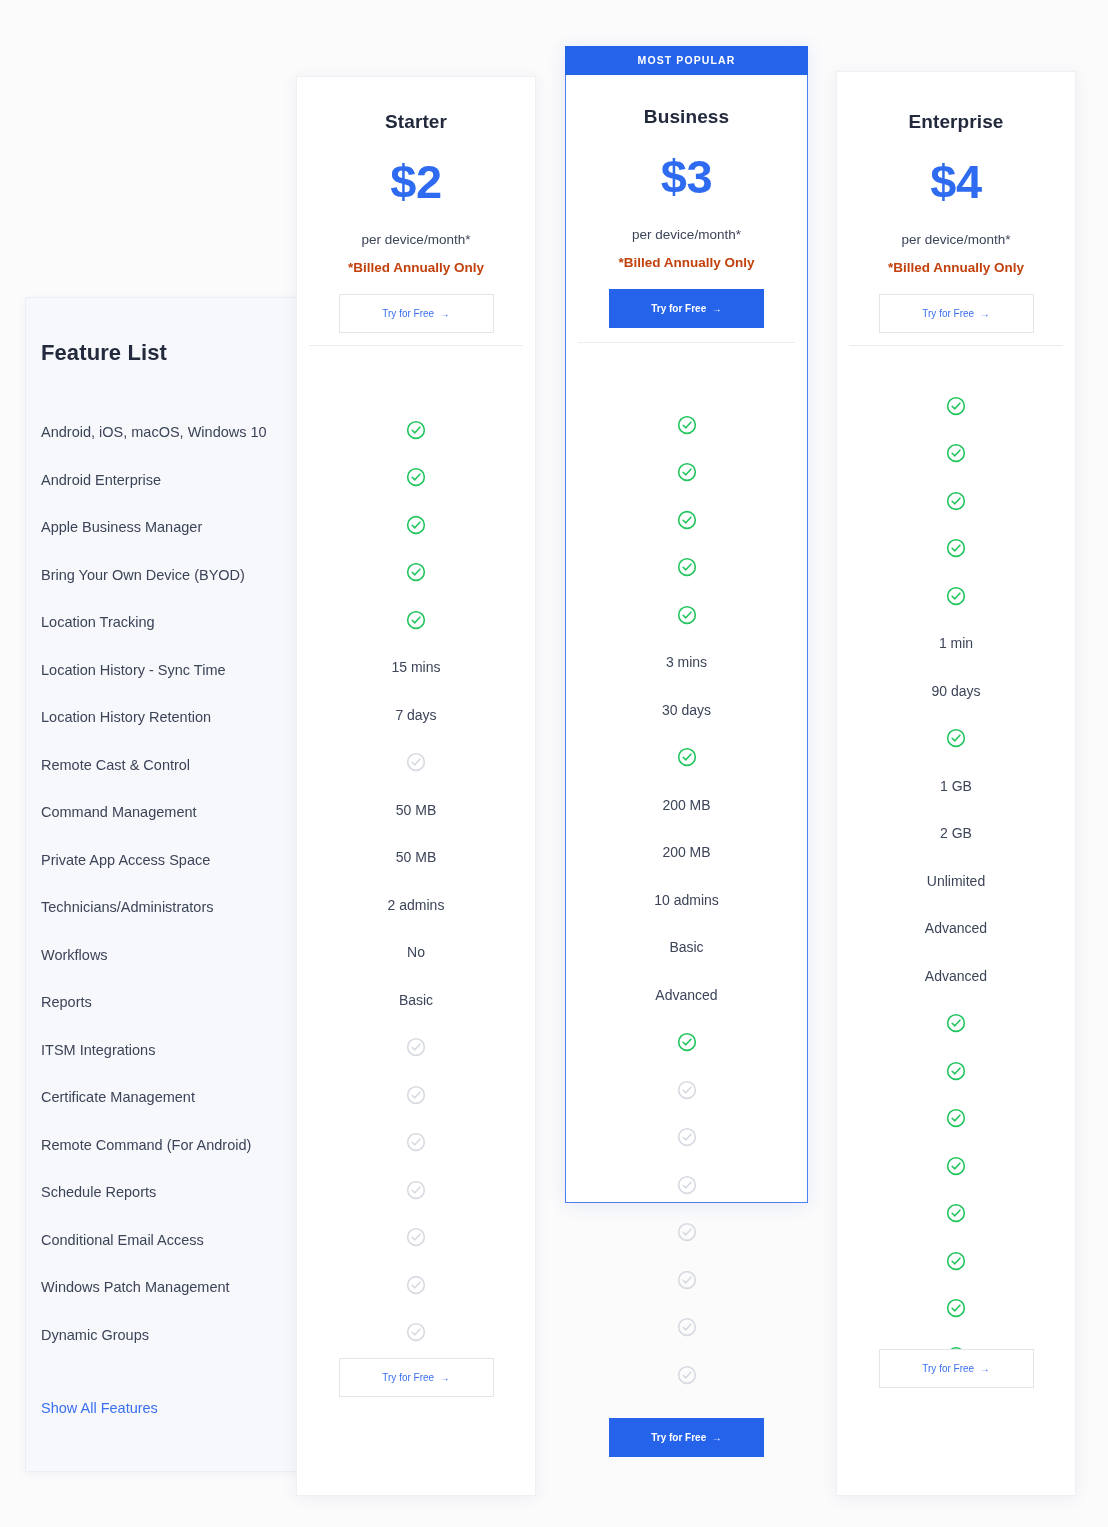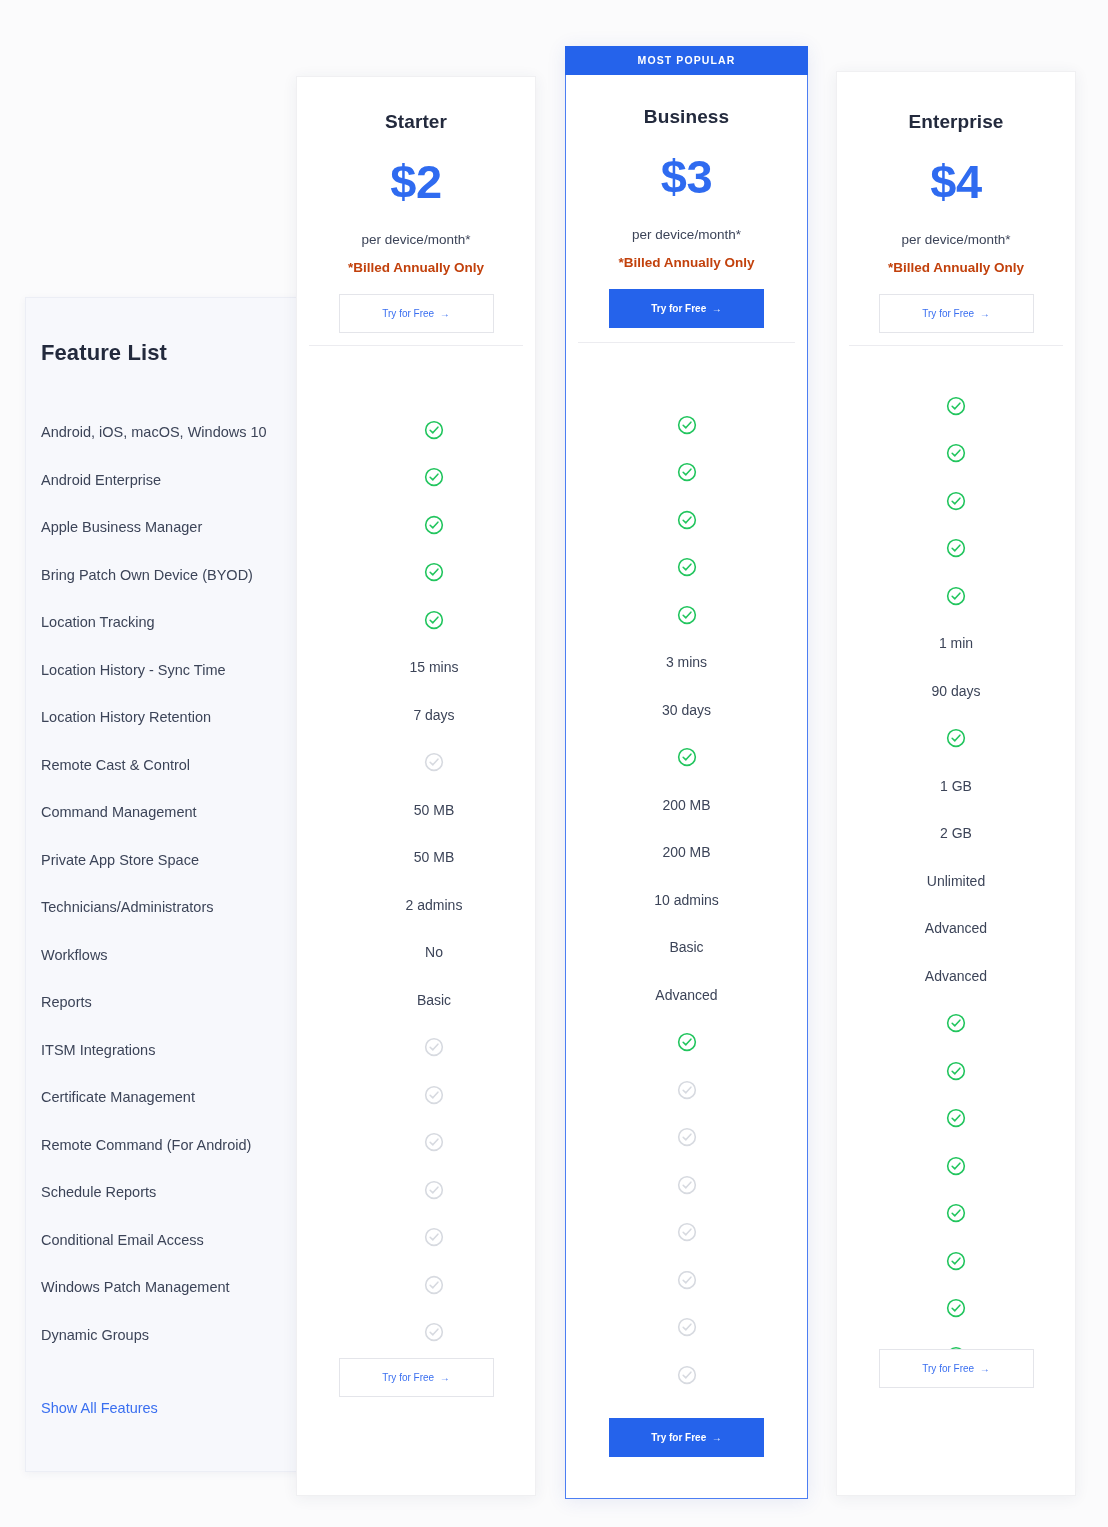--- a/index.html
+++ b/index.html
@@ -72,21 +72,21 @@
     top: 76px;
     width: 240px;
     height: 1420px;
     border: 1px solid #f0f0f2;
     box-shadow: 0 2px 14px rgba(40,50,90,0.07);
   }
   #plan-business {
     left: 565px;
     top: 46px;
     width: 243px;
-    height: 1453px;
+    height: 1157px;
     border: 1px solid #4c7ef3;
     box-shadow: 0 2px 18px rgba(40,70,180,0.10);
   }
   #plan-enterprise {
     left: 836px;
     top: 71px;
     width: 240px;
     height: 1425px;
     border: 1px solid #f0f0f2;
     box-shadow: 0 2px 14px rgba(40,50,90,0.07);
@@ -203,27 +203,27 @@
 </style>
 </head>
 <body>
 
 <div id="feature-panel">
   <div id="feature-title">Feature List</div>
   <div id="feature-rows">
       <div class="feature-row"><span>Android, iOS, macOS, Windows 10</span></div>
       <div class="feature-row"><span>Android Enterprise</span></div>
       <div class="feature-row"><span>Apple Business Manager</span></div>
-      <div class="feature-row"><span>Bring Patch Own Device (BYOD)</span></div>
+      <div class="feature-row"><span>Bring Your Own Device (BYOD)</span></div>
       <div class="feature-row"><span>Location Tracking</span></div>
       <div class="feature-row"><span>Location History - Sync Time</span></div>
       <div class="feature-row"><span>Location History Retention</span></div>
       <div class="feature-row"><span>Remote Cast &amp; Control</span></div>
       <div class="feature-row"><span>Command Management</span></div>
-      <div class="feature-row"><span>Private App Store Space</span></div>
+      <div class="feature-row"><span>Private App Access Space</span></div>
       <div class="feature-row"><span>Technicians/Administrators</span></div>
       <div class="feature-row"><span>Workflows</span></div>
       <div class="feature-row"><span>Reports</span></div>
       <div class="feature-row"><span>ITSM Integrations</span></div>
       <div class="feature-row"><span>Certificate Management</span></div>
       <div class="feature-row"><span>Remote Command (For Android)</span></div>
       <div class="feature-row"><span>Schedule Reports</span></div>
       <div class="feature-row"><span>Conditional Email Access</span></div>
       <div class="feature-row"><span>Windows Patch Management</span></div>
       <div class="feature-row"><span>Dynamic Groups</span></div>
@@ -238,21 +238,21 @@
     <div class="plan-per">per device/month*</div>
     <div class="plan-billed">*Billed Annually Only</div>
     <div class="cta-wrap">
       <span class="cta cta-outline">
         <span>Try for Free</span>
         <span>&nbsp;→</span>
       </span>
     </div>
   </div>
   <div class="head-divider" style="left:12px; right:12px; top:268px;"></div>
-  <div class="plan-values" id="values-starter" style="top:329px;padding-left:18px;">
+  <div class="plan-values" id="values-starter" style="top:329px;">
       <div class="val-row">
         <svg class="check" viewBox="0 0 24 24" fill="none">
           <circle cx="12" cy="12" r="10" stroke="#22c55e" stroke-width="1.9"></circle>
           <path d="M7.4 12.3 L10.6 15.4 L16.7 8.6" stroke="#22c55e" stroke-width="1.9" stroke-linecap="round" stroke-linejoin="round"></path>
         </svg>
       </div>
       <div class="val-row">
         <svg class="check" viewBox="0 0 24 24" fill="none">
           <circle cx="12" cy="12" r="10" stroke="#22c55e" stroke-width="1.9"></circle>
           <path d="M7.4 12.3 L10.6 15.4 L16.7 8.6" stroke="#22c55e" stroke-width="1.9" stroke-linecap="round" stroke-linejoin="round"></path>

